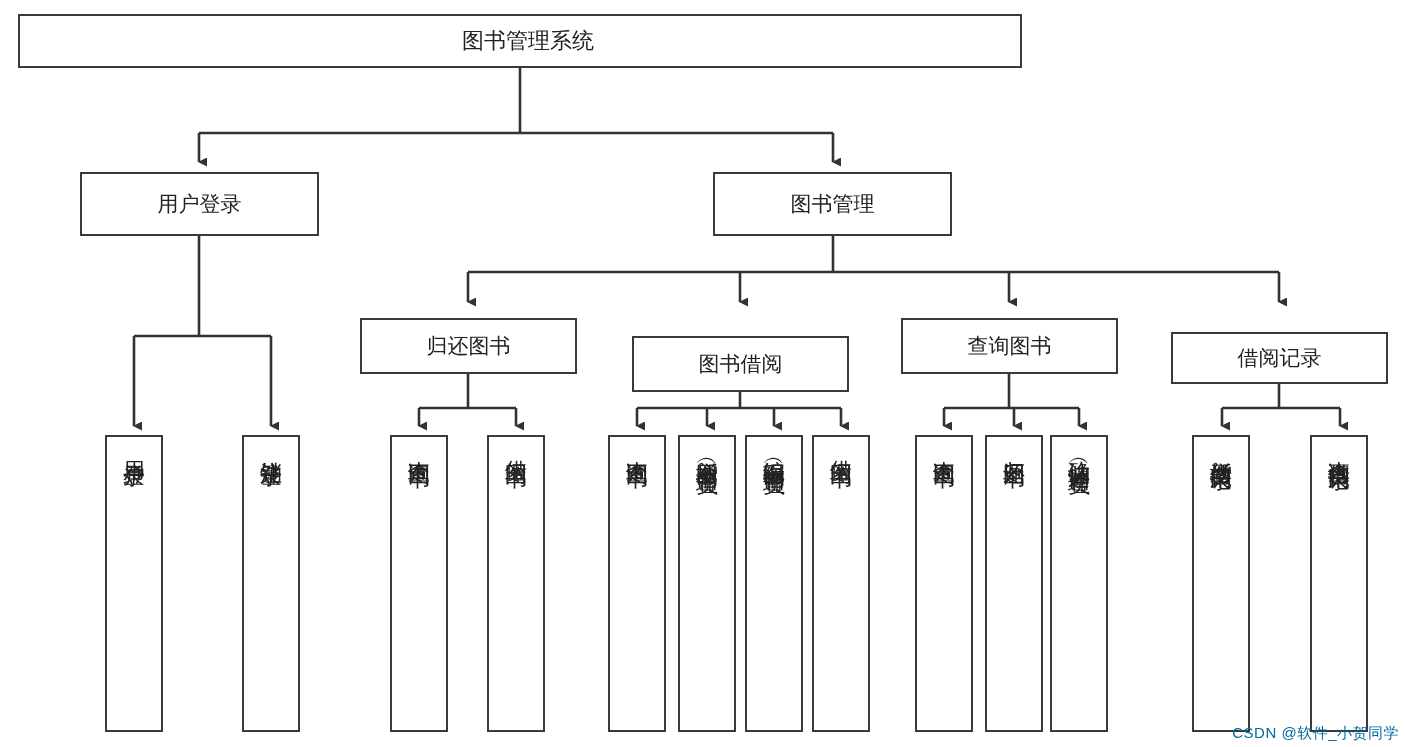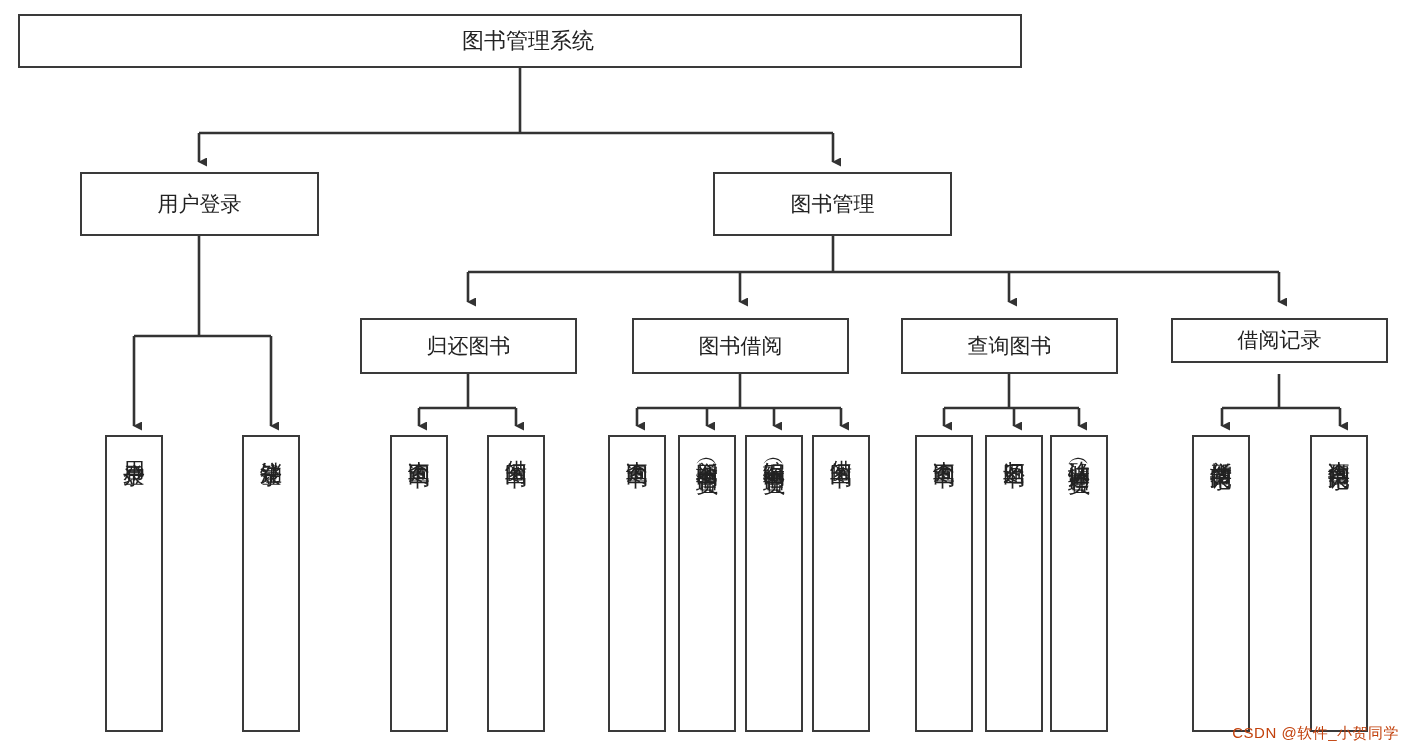--- a/index.html
+++ b/index.html
@@ -60,21 +60,21 @@
     letter-spacing: 2px;
     line-height: 1;
     white-space: normal;
     max-height: 100%;
   }
   .watermark {
     position: absolute;
     right: 6px;
     bottom: 4px;
     font-size: 15px;
-    color: #c2410c;
+    color: #0369a1;
     letter-spacing: 0.5px;
     user-select: none;
   }
 </style>
 </head>
 <body>
 
 <div id="diagram-root">
 
   <svg class="wires" viewBox="0 0 1405 747" xmlns="http://www.w3.org/2000/svg">
@@ -134,27 +134,27 @@
   <div class="node horizontal" style="left:80px; top:172px; width:239px; height:64px;">
     <span class="node-label">用户登录</span>
   </div>
   <div class="node horizontal" style="left:713px; top:172px; width:239px; height:64px;font-family:Liberation Serif, serif;">
     <span class="node-label">图书管理</span>
   </div>
 
   <div class="node horizontal" style="left:360px; top:318px; width:217px; height:56px;">
     <span class="node-label">归还图书</span>
   </div>
-  <div class="node horizontal" style="left:632px; top:318px; width:217px; height:56px;">
+  <div class="node horizontal" style="left:632px; top:336px; width:217px; height:56px;">
     <span class="node-label">图书借阅</span>
   </div>
   <div class="node horizontal" style="left:901px; top:318px; width:217px; height:56px;">
     <span class="node-label">查询图书</span>
   </div>
-  <div class="node horizontal" style="left:1171px; top:318px; width:217px; height:45px;">
+  <div class="node horizontal" style="left:1171px; top:332px; width:217px; height:52px;">
     <span class="node-label">借阅记录</span>
   </div>
 
   <div class="node vertical" style="left:105px; top:435px; width:58px; height:297px;">
     <span class="node-label">用户登录</span>
   </div>
   <div class="node vertical" style="left:242px; top:435px; width:58px; height:297px;">
     <span class="node-label">注销登录</span>
   </div>
 

